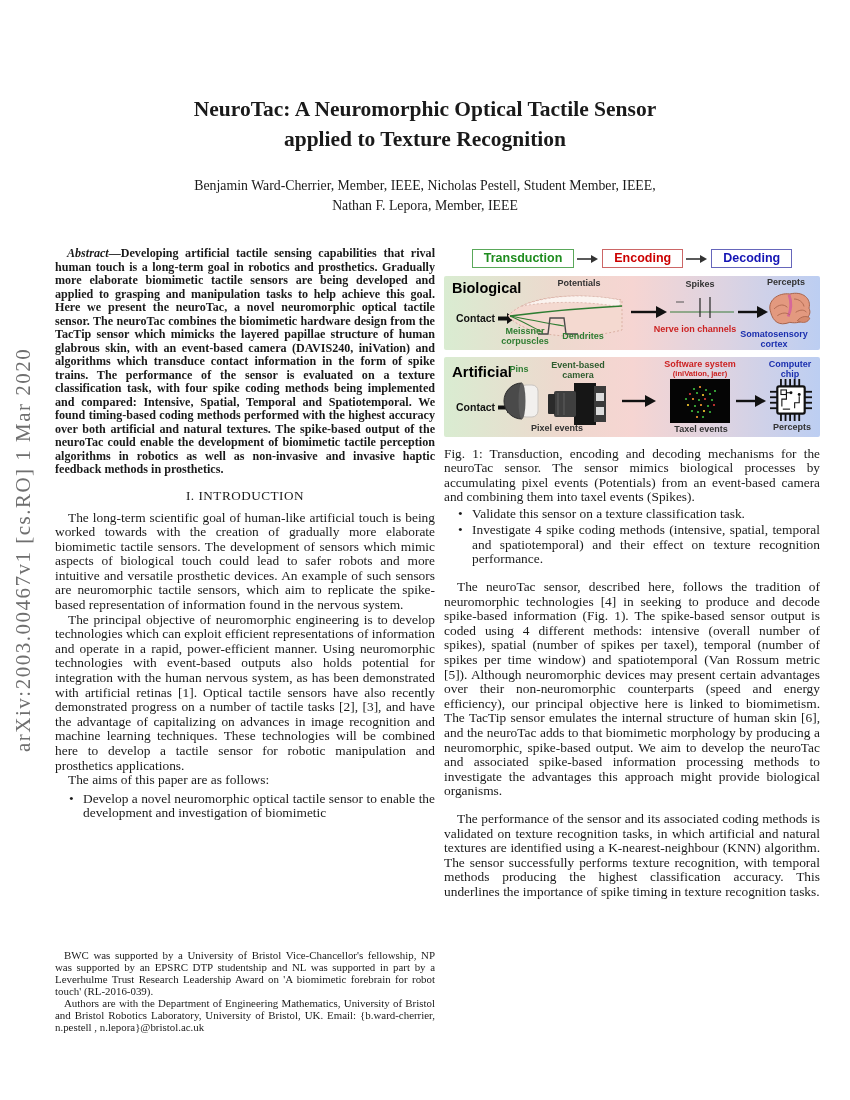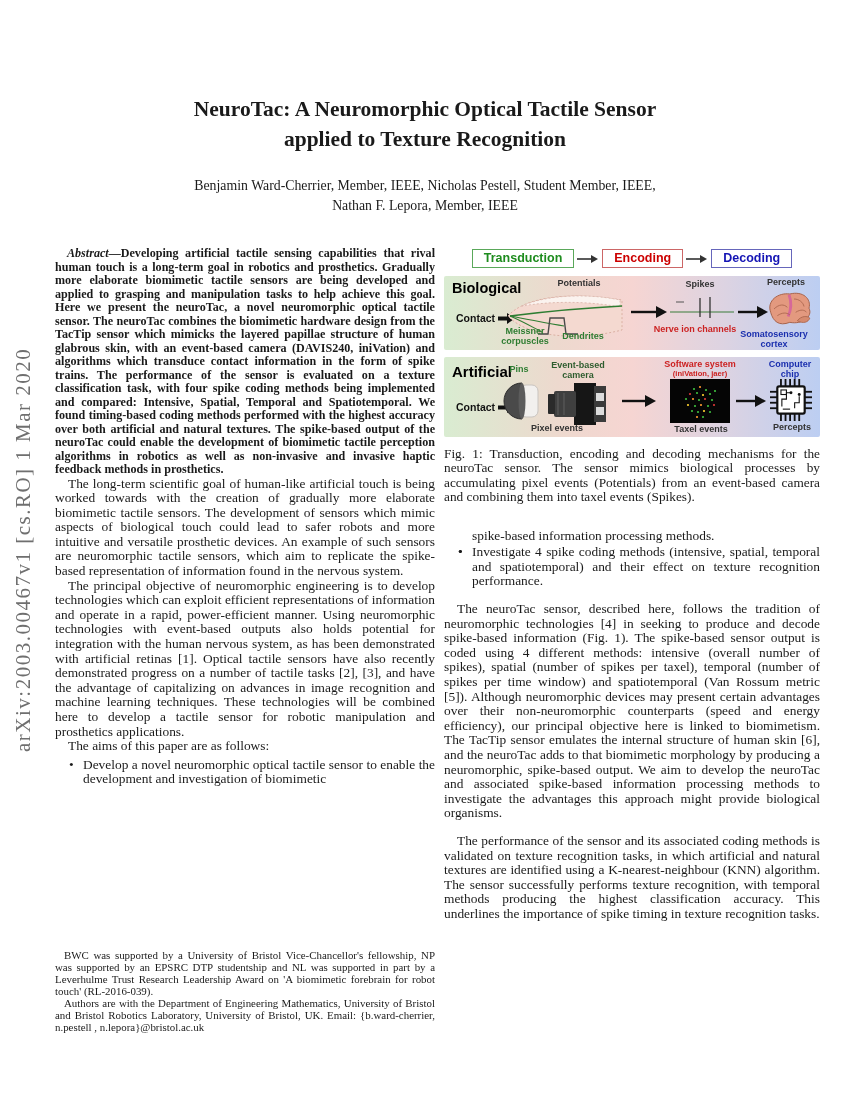--- a/index.html
+++ b/index.html
@@ -87,20 +87,21 @@
   </div>
 
   <div class="authors">
     <span>Benjamin Ward-Cherrier, </span><span class="it">Member, IEEE</span><span>, Nicholas Pestell, </span><span class="it">Student Member, IEEE</span><span>,</span><br>
     <span>Nathan F. Lepora, </span><span class="it">Member, IEEE</span>
   </div>
 
   <div class="col col-left">
     <p class="abstract"><span class="ab-label">Abstract—</span><span>Developing artificial tactile sensing capabilities that rival human touch is a long-term goal in robotics and prosthetics. Gradually more elaborate biomimetic tactile sensors are being developed and applied to grasping and manipulation tasks to help achieve this goal. Here we present the neuroTac, a novel neuromorphic optical tactile sensor. The neuroTac combines the biomimetic hardware design from the TacTip sensor which mimicks the layered papillae structure of human glabrous skin, with an event-based camera (DAVIS240, iniVation) and algorithms which transduce contact information in the form of spike trains. The performance of the sensor is evaluated on a texture classification task, with four spike coding methods being implemented and compared: Intensive, Spatial, Temporal and Spatiotemporal. We found timing-based coding methods performed with the highest accuracy over both artificial and natural textures. The spike-based output of the neuroTac could enable the development of biomimetic tactile perception algorithms in robotics as well as non-invasive and invasive haptic feedback methods in prosthetics.</span></p>
 
+    <h2 class="sec-heading">I. INTRODUCTION</h2>
 
     <p class="body-p">The long-term scientific goal of human-like artificial touch is being worked towards with the creation of gradually more elaborate biomimetic tactile sensors. The development of sensors which mimic aspects of biological touch could lead to safer robots and more intuitive and versatile prosthetic devices. An example of such sensors are neuromorphic tactile sensors, which aim to replicate the spike-based representation of information found in the nervous system.</p>
     <p class="body-p">The principal objective of neuromorphic engineering is to develop technologies which can exploit efficient representations of information and operate in a rapid, power-efficient manner. Using neuromorphic technologies with event-based outputs also holds potential for integration with the human nervous system, as has been demonstrated with artificial retinas [1]. Optical tactile sensors have also recently demonstrated progress on a number of tactile tasks [2], [3], and have the advantage of capitalizing on advances in image recognition and machine learning techniques. These technologies will be combined here to develop a tactile sensor for robotic manipulation and prosthetics applications.</p>
     <p class="body-p">The aims of this paper are as follows:</p>
     <div class="bullet-item" style="margin-top:4px;">
       <span class="dot">•</span>
       <span>Develop a novel neuromorphic optical tactile sensor to enable the development and investigation of biomimetic</span>
     </div>
   </div>
 
@@ -295,23 +296,23 @@
           <circle cx="23" cy="15" r="1.6" fill="#111"></circle>
           <circle cx="32" cy="17" r="1.6" fill="#111"></circle>
           <rect x="12" y="12" width="6" height="5" fill="none" stroke="#111" stroke-width="1.2"></rect>
         </svg>
         <span class="fig-lbl" style="left:320px;top:66px;width:56px;">Percepts</span>
       </div>
 
       <p class="fig-caption">Fig. 1: Transduction, encoding and decoding mechanisms for the neuroTac sensor. The sensor mimics biological processes by accumulating pixel events (Potentials) from an event-based camera and combining them into taxel events (Spikes).</p>
     </div>
 
-    <p class="cont-line rc-cont">spike-based information processing methods.</p>
     <div class="bullet-item">
       <span class="dot">•</span>
+      <span>Validate this sensor on a texture classification task.</span>
     </div>
     <div class="bullet-item">
       <span class="dot">•</span>
       <span>Investigate 4 spike coding methods (intensive, spatial, temporal and spatiotemporal) and their effect on texture recognition performance.</span>
     </div>
 
     <p class="body-p para-space">The neuroTac sensor, described here, follows the tradition of neuromorphic technologies [4] in seeking to produce and decode spike-based information (Fig. 1). The spike-based sensor output is coded using 4 different methods: intensive (overall number of spikes), spatial (number of spikes per taxel), temporal (number of spikes per time window) and spatiotemporal (Van Rossum metric [5]). Although neuromorphic devices may present certain advantages over their non-neuromorphic counterparts (speed and energy efficiency), our principal objective here is linked to biomimetism. The TacTip sensor emulates the internal structure of human skin [6], and the neuroTac adds to that biomimetic morphology by producing a neuromorphic, spike-based output. We aim to develop the neuroTac and associated spike-based information processing methods to investigate the advantages this approach might provide biological organisms.</p>
     <p class="body-p para-space">The performance of the sensor and its associated coding methods is validated on texture recognition tasks, in which artificial and natural textures are identified using a K-nearest-neighbour (KNN) algorithm. The sensor successfully performs texture recognition, with temporal methods producing the highest classification accuracy. This underlines the importance of spike timing in texture recognition tasks.</p>
   </div>
 

